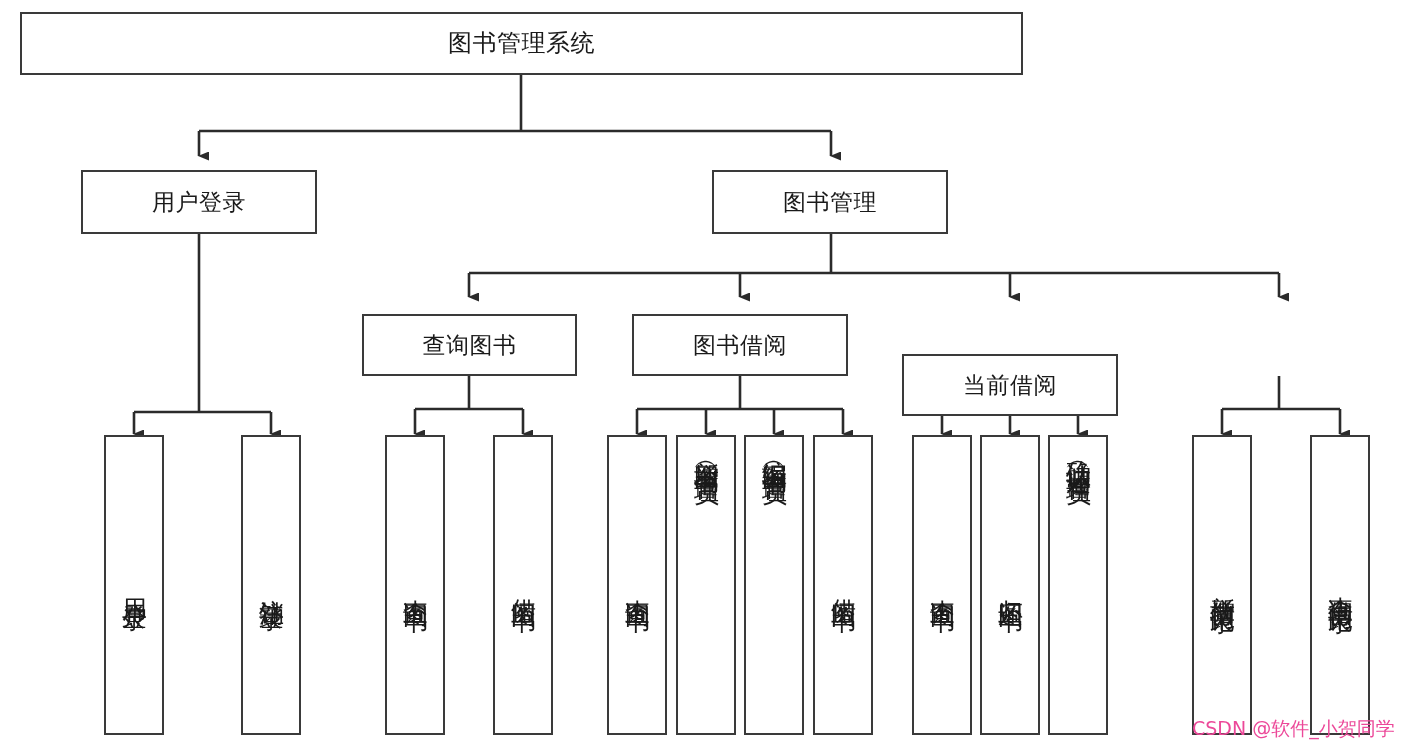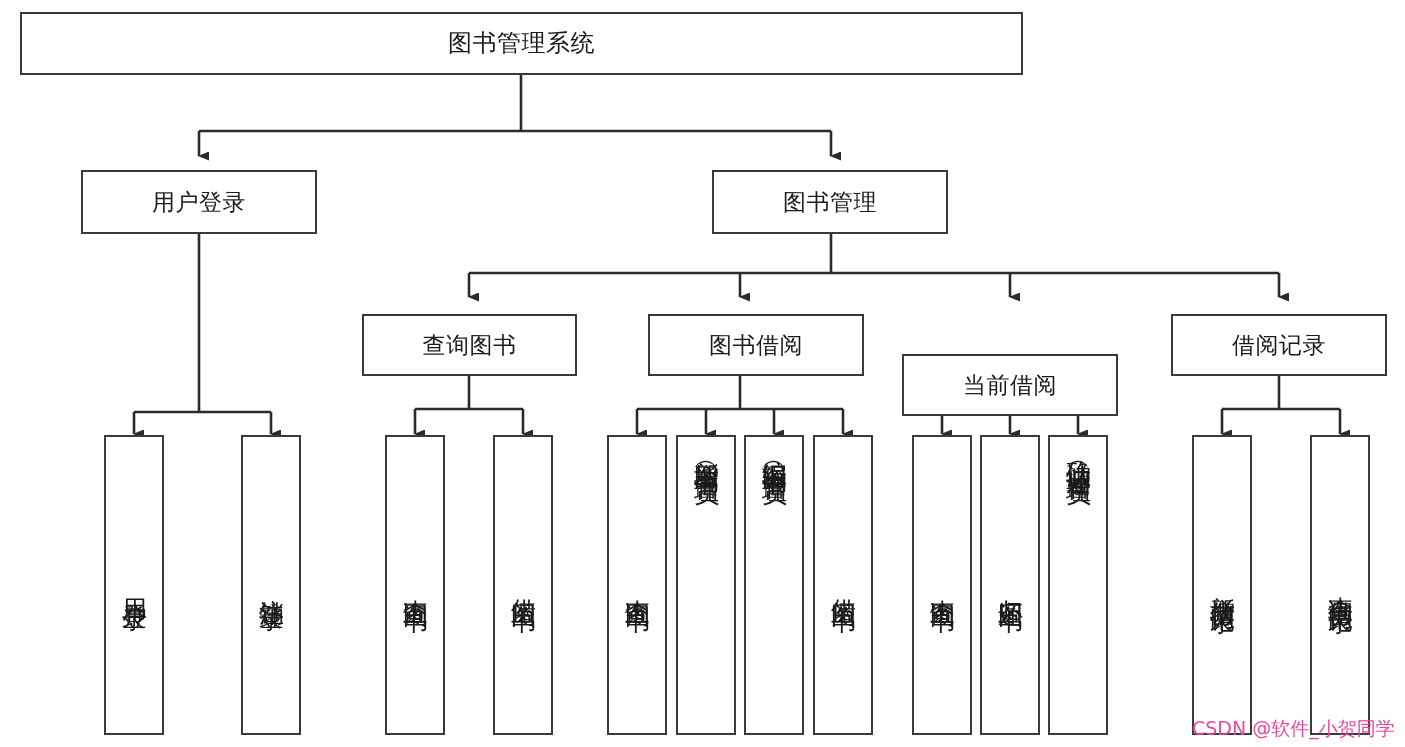--- a/index.html
+++ b/index.html
@@ -141,29 +141,26 @@
   <div class="node h" style="left:81px; top:170px; width:236px; height:64px;">
     <span class="node-label">用户登录</span>
   </div>
   <div class="node h" style="left:712px; top:170px; width:236px; height:64px;">
     <span class="node-label">图书管理</span>
   </div>
 
   <div class="node h" style="left:362px; top:314px; width:215px; height:62px;">
     <span class="node-label">查询图书</span>
   </div>
-  <div class="node h" style="left:632px; top:314px; width:216px; height:62px;margin-left:16px;">
+  <div class="node h" style="left:632px; top:314px; width:216px; height:62px;">
     <span class="node-label">图书借阅</span>
   </div>
   <div class="node h" style="left:902px; top:314px; width:216px; height:62px;margin-top:40px;">
     <span class="node-label">当前借阅</span>
   </div>
-  <div class="node h" style="left:1171px; top:314px; width:216px; height:62px;">
-    <span class="node-label">借阅记录</span>
-  </div>
 
   <div class="node v" style="left:104px; top:435px; width:60px; height:300px;">
     <span class="node-label">用户登录</span>
   </div>
   <div class="node v" style="left:241px; top:435px; width:60px; height:300px;">
     <span class="node-label">注销登录</span>
   </div>
 
   <div class="node v" style="left:385px; top:435px; width:60px; height:300px;">
     <span class="node-label">查询图书</span>

